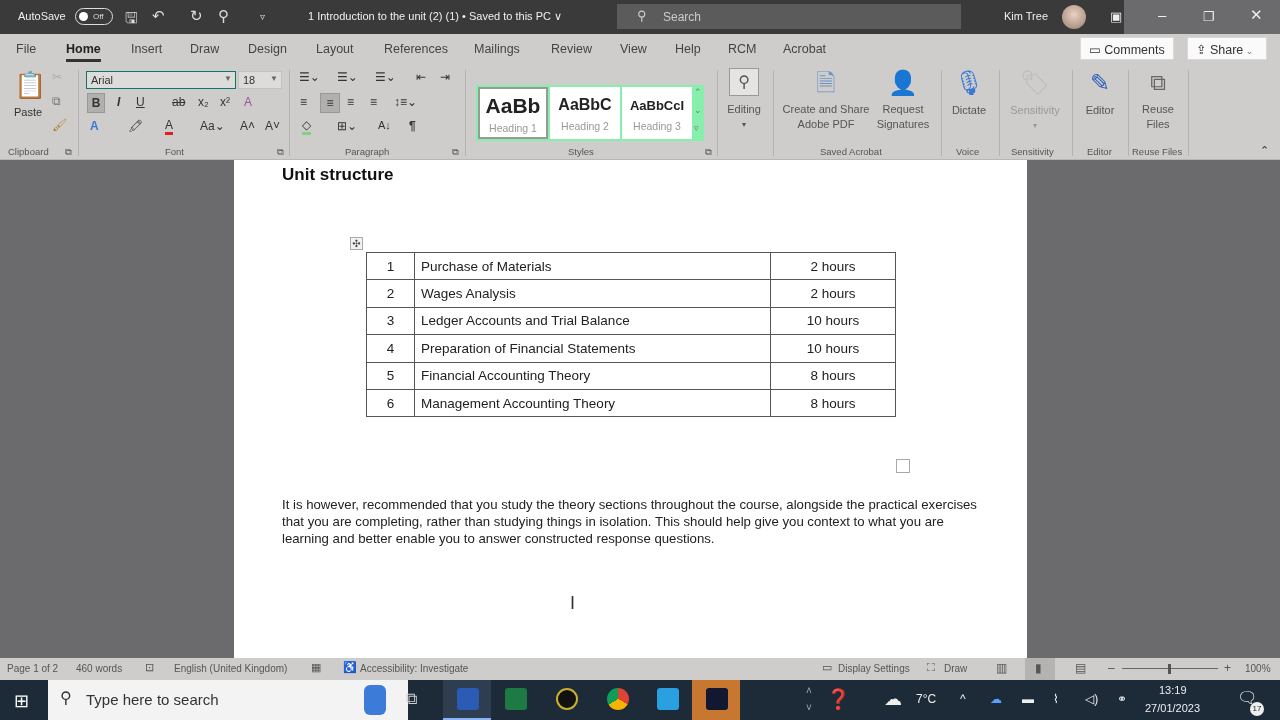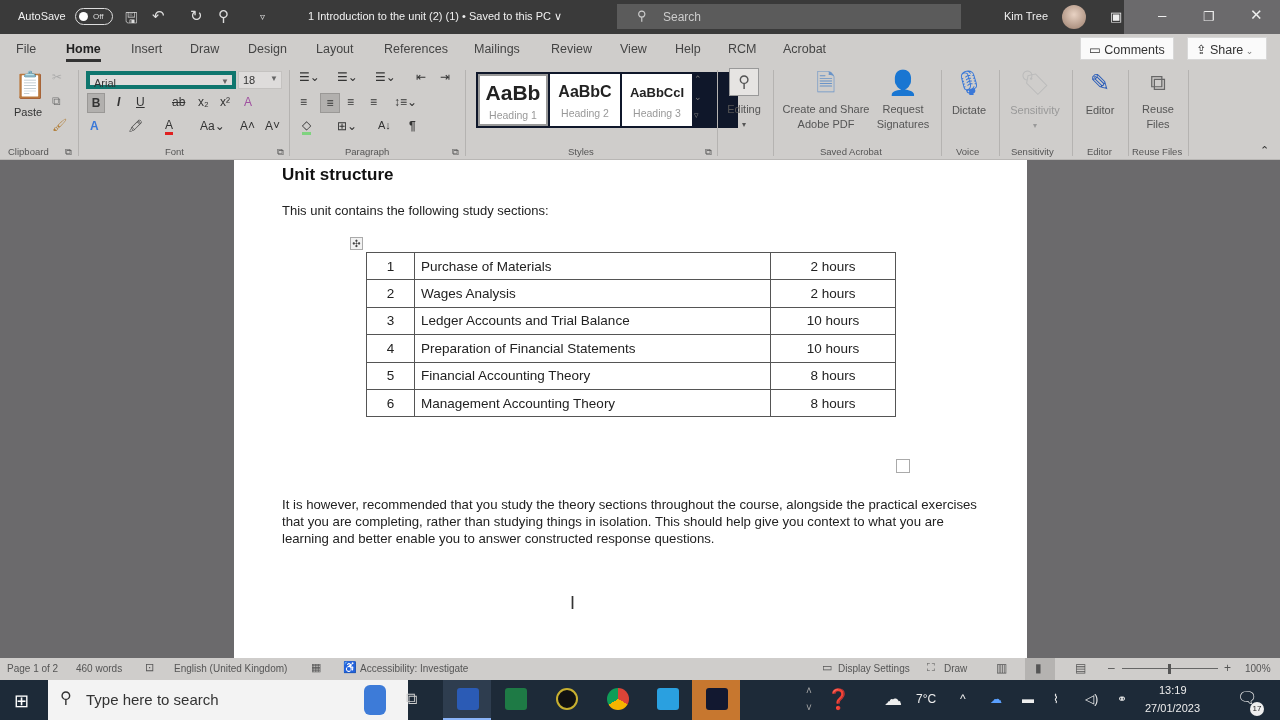--- a/index.html
+++ b/index.html
@@ -18,25 +18,25 @@
 .winbtn{position:absolute;top:6px;font-size:15px;color:#eee}
 .tabsbar{position:absolute;left:0;top:34px;width:1280px;height:30px;background:#cfcdcb}
 .tab{position:absolute;top:8px;font-size:12.5px;color:#444}
 .tab.active{color:#222;font-weight:bold}
 .tab.active:after{content:"";position:absolute;left:0;right:0;bottom:-6px;height:3px;background:#333}
 .pillbtn{position:absolute;top:3px;height:23px;background:#fafafa;border:1px solid #d8d8d8;font-size:12.5px;padding:4px 8px;color:#333}
 .ribbon{position:absolute;left:0;top:64px;width:1280px;height:96px;background:#cfcdcb;border-bottom:1px solid #b9b7b5}
 .grp-label{position:absolute;top:82px;font-size:9.5px;color:#555}
 .sep{position:absolute;top:6px;width:1px;height:86px;background:#b5b3b1}
 .rb{position:absolute;font-size:12px;color:#333}
-.fontbox{position:absolute;left:86px;top:7px;width:150px;height:18px;background:#dedcdb;border:4px solid #0f766e;font-size:11px;padding:2px 4px;color:#333}
+.fontbox{position:absolute;left:86px;top:7px;width:150px;height:18px;background:#dedcdb;border:1px solid #0f766e;font-size:11px;padding:2px 4px;color:#333}
 .sizebox{position:absolute;left:238px;top:7px;width:44px;height:18px;background:#dedcdb;border:1px solid #c4c2c0;font-size:11px;padding:2px 4px;color:#333}
 .dd{position:absolute;right:3px;top:2px;font-size:8px;color:#666}
 .btn-pressed{background:#b2b0ae;border:1px solid #9a9896}
-.styles{position:absolute;left:476px;top:8px;width:262px;height:56px;background:#0f172a}
+.styles{position:absolute;left:476px;top:21px;width:228px;height:56px;background:#86efac}
 .style{position:absolute;top:2px;width:70px;height:52px;background:#fff;text-align:center}
 .style .big{display:block;margin-top:5px;font-weight:bold;color:#222}
 .style .sm{display:block;font-size:10.5px;color:#999;margin-top:4px}
 .big-btn{position:absolute;text-align:center;font-size:11px;color:#555;line-height:16px}
 .page{position:absolute;left:234px;top:160px;width:793px;height:498px;background:#fff}
 .h1{position:absolute;left:48px;top:5px;font-size:17px;font-weight:bold;color:#111}
 .p1{position:absolute;left:48px;top:43px;font-size:13px;color:#222}
 .move{position:absolute;left:116px;top:77px;width:13px;height:13px;border:1px solid #aaa;background:#f2f2f2;font-size:10px;text-align:center;line-height:11px;color:#444}
 table{position:absolute;left:132px;top:92px;border-collapse:collapse;font-size:13.5px;color:#222}
 td,th{border:1px solid #555;height:27.4px}
@@ -211,21 +211,20 @@
     <div style="font-size:22px;color:#666;line-height:30px">⧉</div>
     <div style="margin-top:4px;line-height:15px">Reuse Files</div>
   </div>
   <span class="grp-label" style="left:1132px">Reuse Files</span>
   <div class="sep" style="left:1188px"></div>
   <span class="rb" style="left:1260px;top:80px;font-size:11px">⌃</span>
 </div>
 
 <div class="page">
   <div class="h1">Unit structure</div>
-  <div class="p1">This unit contains the following study sections:</div>
   <div class="move">✣</div>
   <table>
     <tbody>
     <tr>
       <td class="n">1</td>
       <td class="t">Purchase of Materials</td>
       <td class="h">2 hours</td>
     </tr>
     <tr>
       <td class="n">2</td>

